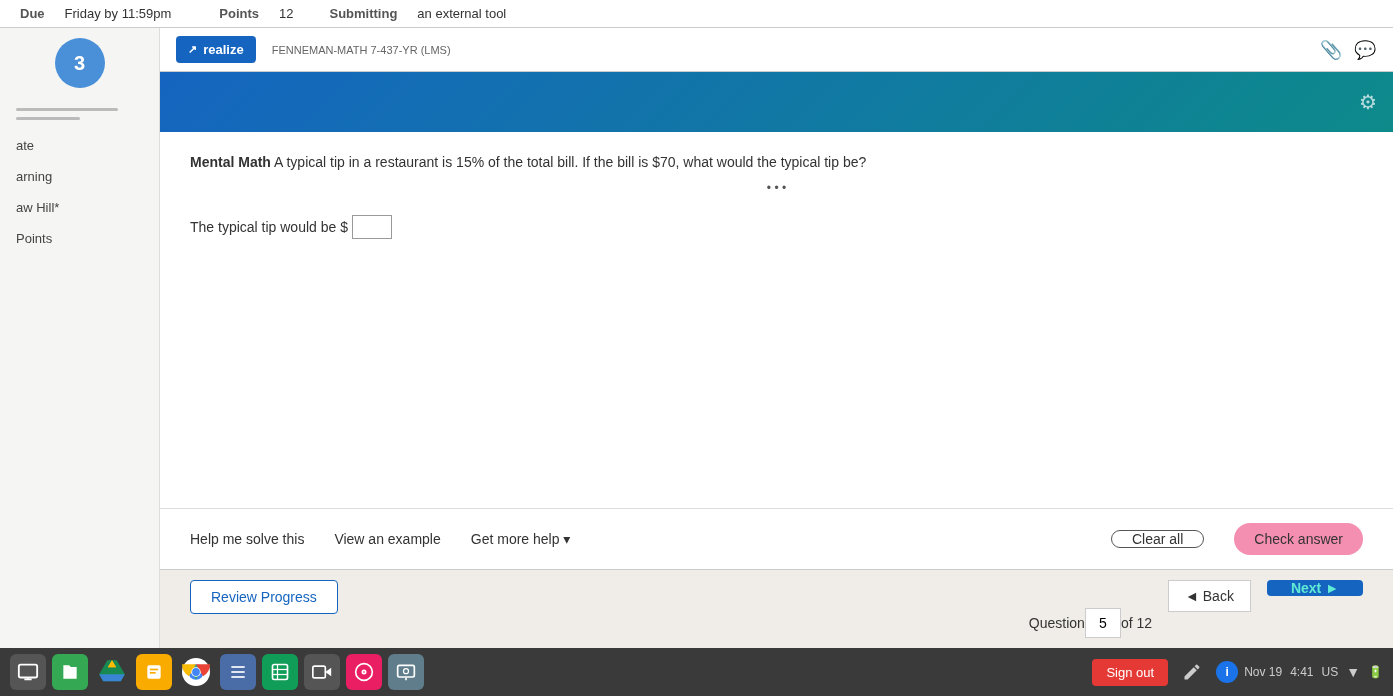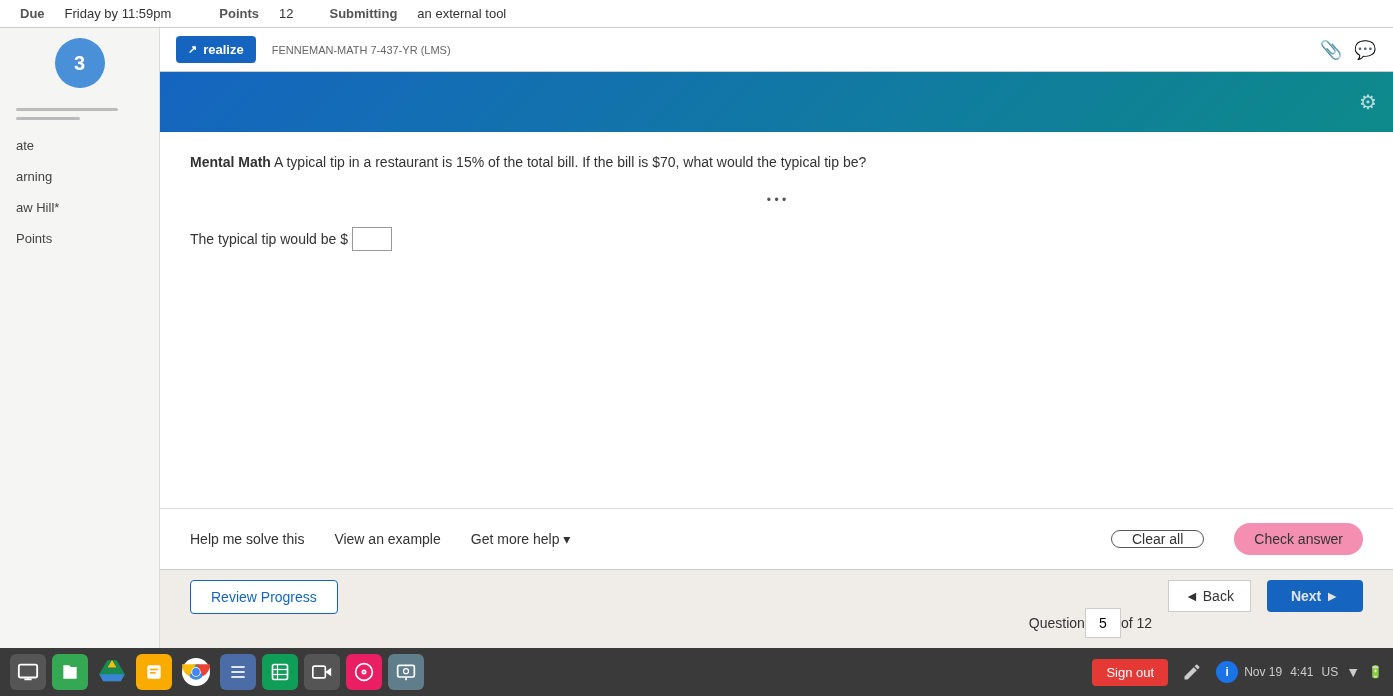--- a/index.html
+++ b/index.html
@@ -143,21 +143,21 @@
       background: #fff;
       flex: 1;
       padding: 20px 30px;
       display: flex;
       flex-direction: column;
     }
     .question-text {
       font-size: 14px;
       color: #333;
       line-height: 1.5;
-      margin-bottom: 20px;
+      margin-bottom: 8px;
     }
     .question-text strong { font-weight: bold; }
     .dots-row {
       text-align: center;
       margin-bottom: 20px;
       color: #555;
       font-size: 12px;
     }
     .answer-row {
       display: flex;
@@ -255,24 +255,24 @@
       font-size: 14px;
       color: #333;
       cursor: pointer;
       display: flex;
       align-items: center;
       gap: 4px;
     }
     .next-btn {
       background: #1565c0;
       border: none;
-      padding: 8px 24px;
+      padding: 0 24px;
       border-radius: 4px;
       font-size: 14px;
-      color: #e5e5e5;
+      color: #5eead4;
       cursor: pointer;
       display: flex;
       align-items: center;
       gap: 4px;
       font-weight: bold;
     }
 
     
     .taskbar {
       background: #3a3a3a;

